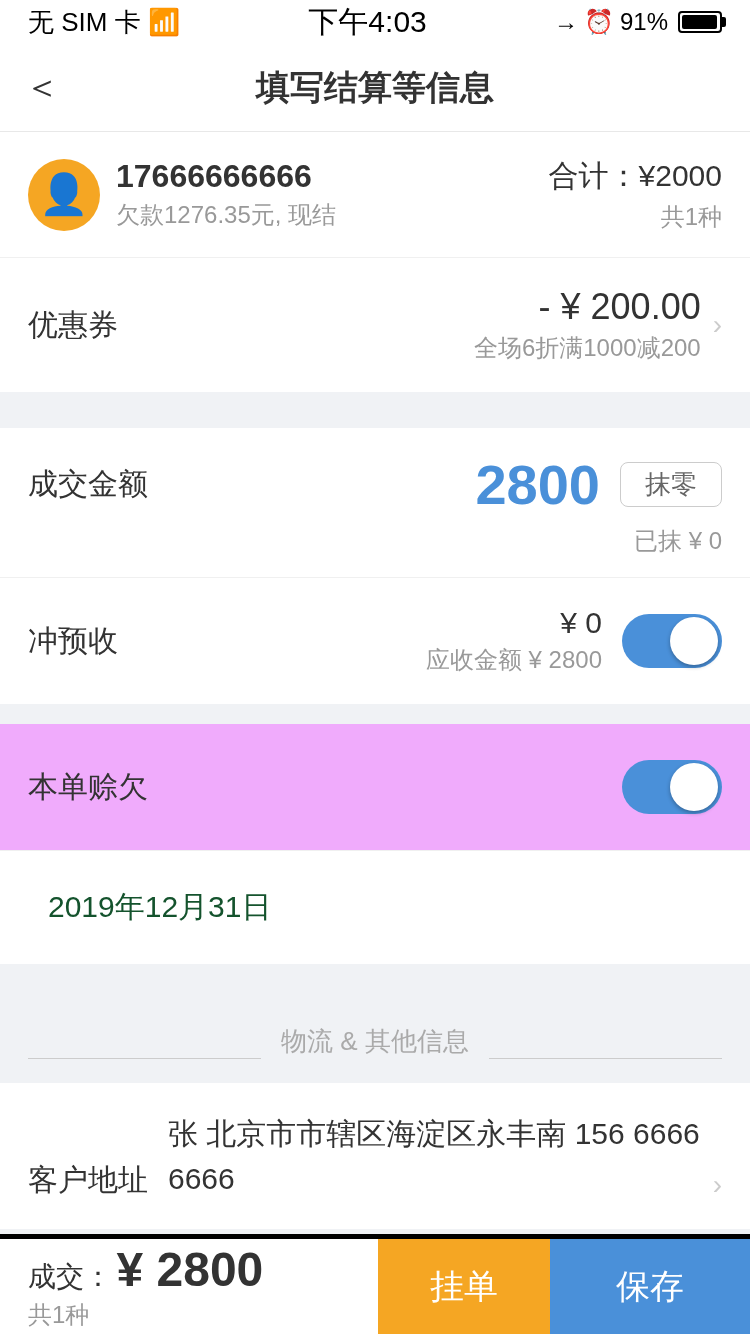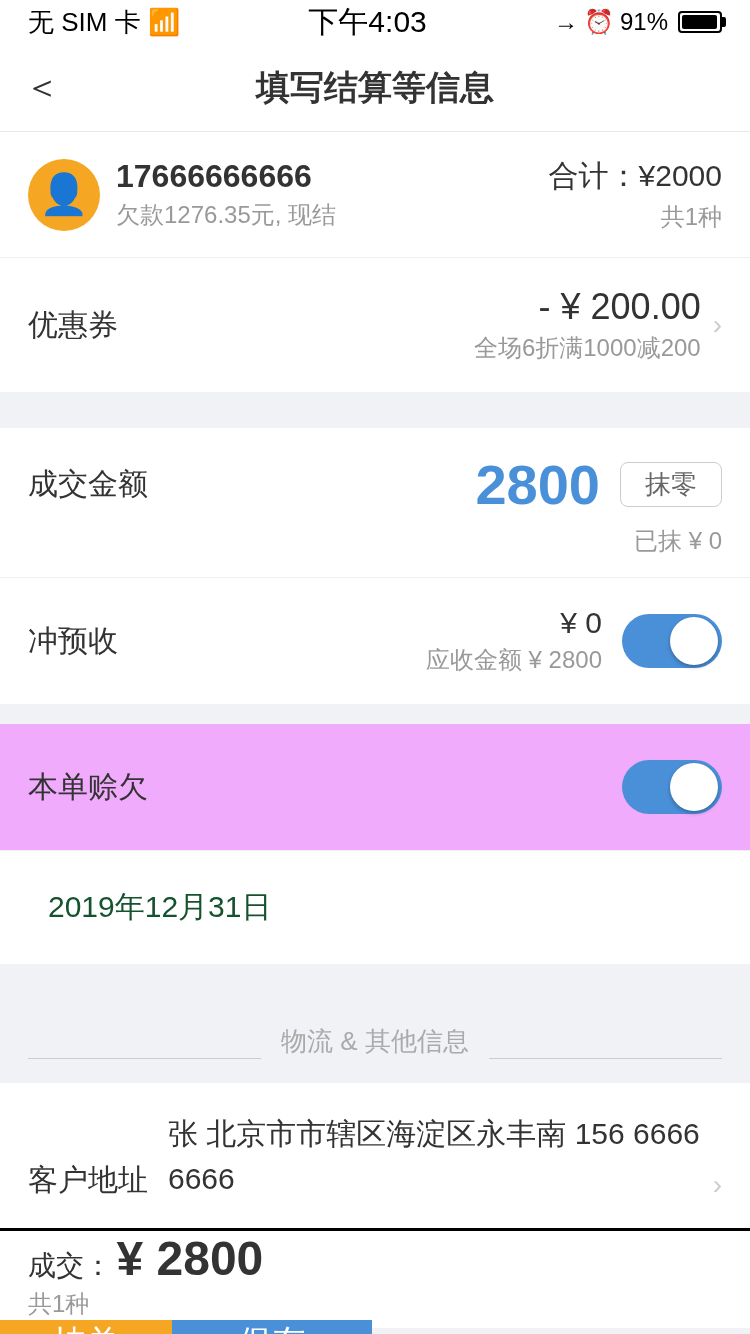--- a/index.html
+++ b/index.html
@@ -213,28 +213,27 @@
       padding: 28px;
       background: #fff;
     }
     .address-label { font-size: 30px; color: #333; flex-shrink: 0; margin-right: 20px; }
     .address-content { font-size: 30px; color: #333; flex: 1; line-height: 1.5; }
     .address-chevron { font-size: 28px; color: #ccc; flex-shrink: 0; }
 
     
     .bottom-bar {
       position: fixed;
-      bottom: 6px;
+      bottom: 0;
       width: 750px;
       height: 100px;
       display: flex;
       align-items: stretch;
       background: #fff;
-      border-top: 3px solid #000000;
-      flex-direction: column;
+      border-top: 5px solid #000000;
     }
     .bottom-info {
       flex: 1;
       display: flex;
       flex-direction: column;
       justify-content: center;
       padding: 0 28px;
     }
     .bottom-amount-label { font-size: 28px; color: #333; }
     .bottom-amount { font-size: 48px; font-weight: 600; color: #333; display: inline; }

